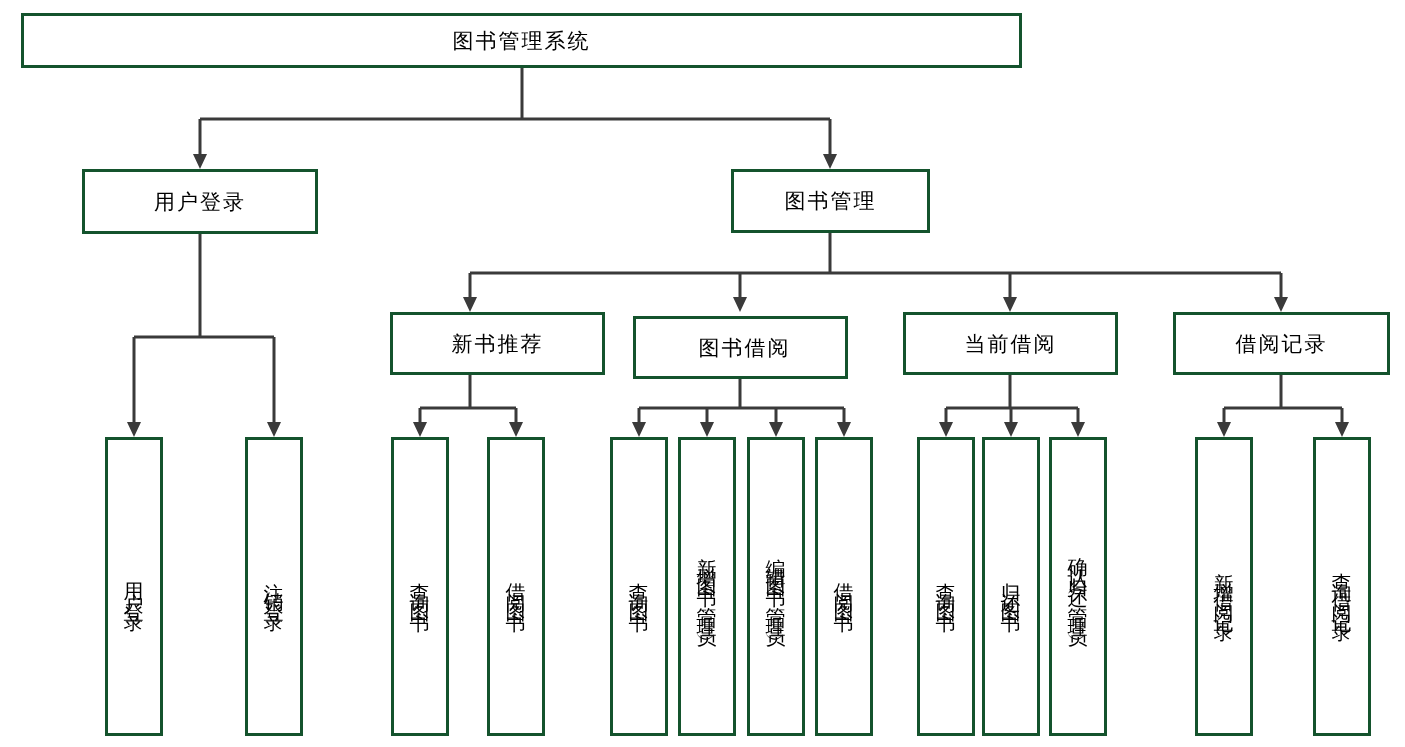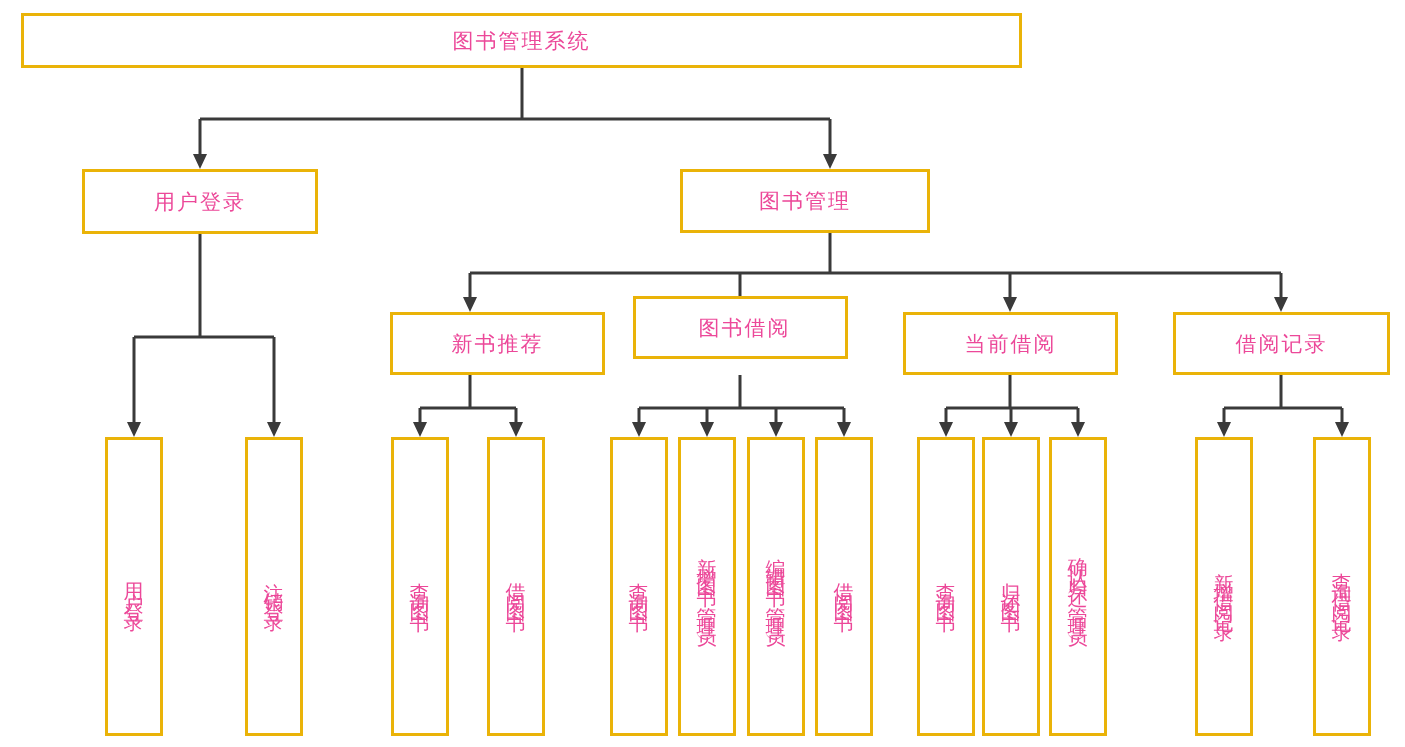--- a/index.html
+++ b/index.html
@@ -13,23 +13,23 @@
   }
   .diagram svg.connectors {
     position: absolute;
     left: 0; top: 0;
     width: 1405px; height: 747px;
     z-index: 0;
   }
   .box {
     position: absolute;
     box-sizing: border-box;
-    border: 3px solid #eab308;
+    border: 3px solid #14532d;
     background: #ffffff;
-    color: #ec4899;
+    color: #000000;
     display: flex;
     align-items: center;
     justify-content: center;
     z-index: 1;
   }
   .hbox {
     font-size: 21px;
     letter-spacing: 2px;
     white-space: nowrap;
   }
@@ -103,24 +103,24 @@
       <polygon points="1071,422 1085,422 1078,437"></polygon>
 
       <polygon points="1217,422 1231,422 1224,437"></polygon>
       <polygon points="1335,422 1349,422 1342,437"></polygon>
     </g>
   </svg>
 
   <div class="box hbox" style="left:21px; top:13px; width:1001px; height:55px;">图书管理系统</div>
 
   <div class="box hbox" style="left:82px; top:169px; width:236px; height:65px;">用户登录</div>
-  <div class="box hbox" style="left:680px; top:169px; width:250px; height:64px;text-align:right;">图书管理</div>
+  <div class="box hbox" style="left:731px; top:169px; width:199px; height:64px;text-align:right;">图书管理</div>
 
   <div class="box hbox" style="left:362px; top:312px; width:215px; height:63px;margin-left:28px;">新书推荐</div>
-  <div class="box hbox" style="left:633px; top:296px; width:215px; height:63px;padding-left:8px;">图书借阅</div>
+  <div class="box hbox" style="left:633px; top:316px; width:215px; height:63px;padding-left:8px;">图书借阅</div>
   <div class="box hbox" style="left:1173px; top:312px; width:217px; height:63px;">借阅记录</div>
   <div class="box hbox" style="left:903px; top:312px; width:215px; height:63px;">当前借阅</div>
 
   <div class="box vbox" style="left:105px;">用户登录</div>
   <div class="box vbox" style="left:245px;">注销登录</div>
 
   <div class="box vbox" style="left:391px;">查询图书</div>
   <div class="box vbox" style="left:487px;">借阅图书</div>
 
   <div class="box vbox" style="left:610px;">查询图书</div>

